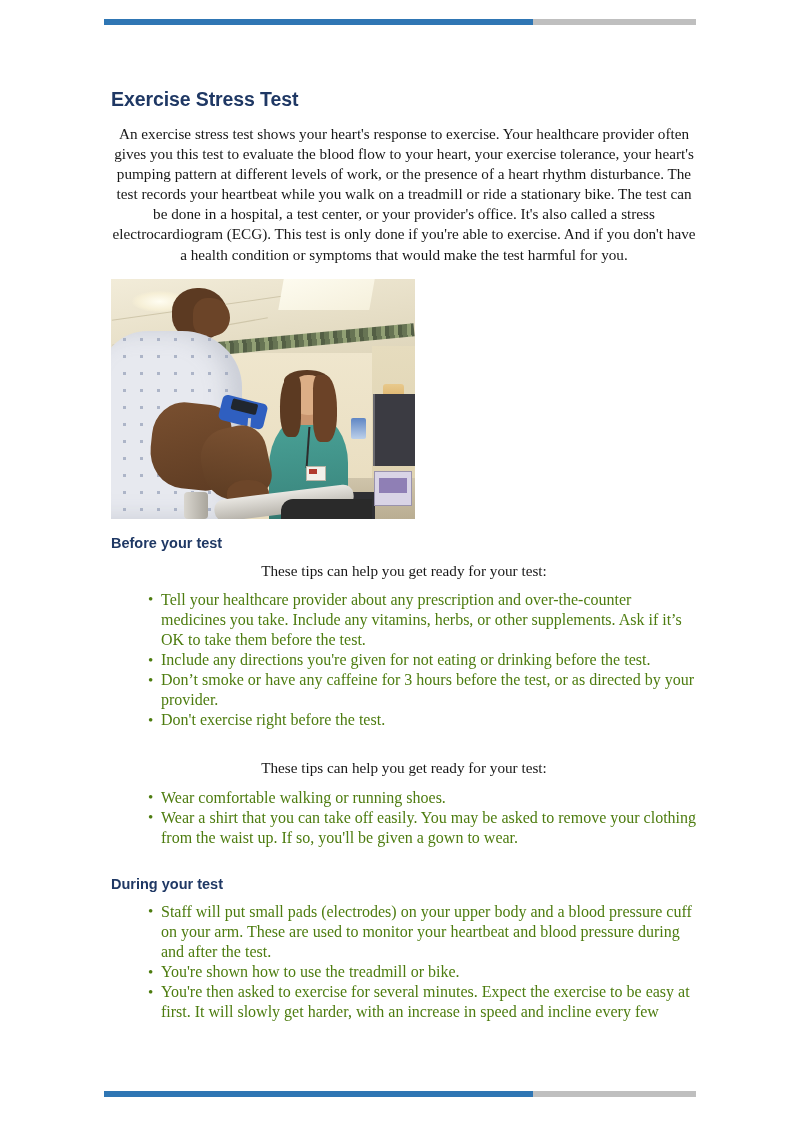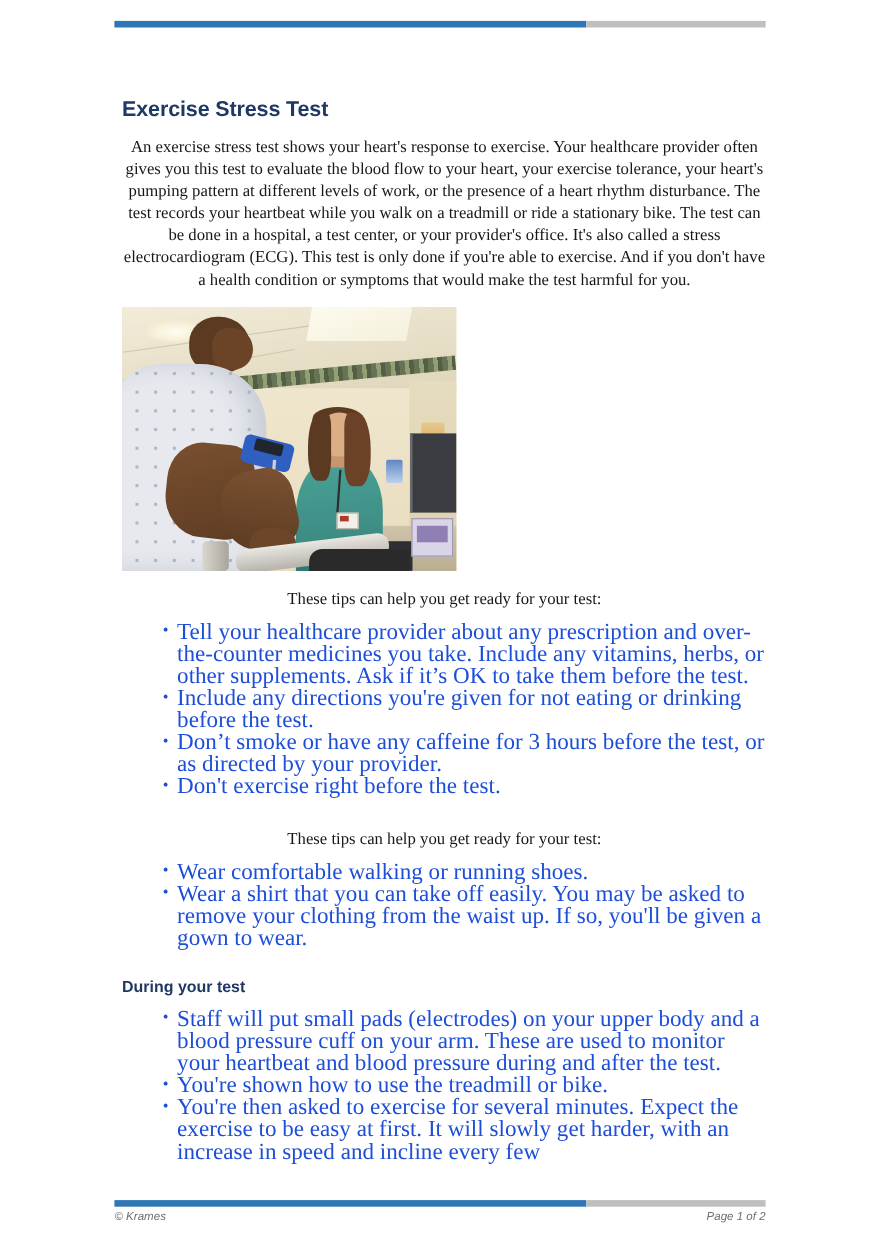--- a/index.html
+++ b/index.html
@@ -89,25 +89,25 @@
     overflow: hidden;
   }
 
   ul.bullets {
     margin: 0;
     padding: 0 0 0 38px;
     list-style: none;
   }
   ul.bullets > li {
     position: relative;
-    font-size: 21px;
+    font-size: 16px;
     line-height: 20.1px;
     margin: 0 0 0 0;
     padding-left: 12px;
-    color: #1d4ed8;
+    color: #4d7c0f;
   }
   ul.bullets > li::before {
     content: "\2022";
     position: absolute;
     left: -1px;
     top: -0.5px;
     font-size: 15px;
     line-height: 20.1px;
   }
 
@@ -390,20 +390,21 @@
         <div class="ph-tube"></div>
         <div class="ph-forearm"></div>
         <div class="ph-hand"></div>
         <div class="ph-rail"></div>
         <div class="ph-handle"></div>
         <div class="ph-cable"></div>
       </div>
     </div>
 
     <div class="section">
+      <h2 class="section-title">Before your test</h2>
       <p class="body-text lead">These tips can help you get ready for your test:</p>
       <ul class="bullets">
         <li>Tell your healthcare provider about any prescription and over-the-counter medicines you take. Include any vitamins, herbs, or other supplements. Ask if it’s OK to take them before the test.</li>
         <li>Include any directions you're given for not eating or drinking before the test.</li>
         <li>Don’t smoke or have any caffeine for 3 hours before the test, or as directed by your provider.</li>
         <li>Don't exercise right before the test.</li>
       </ul>
     </div>
 
     <div class="section spaced">
@@ -423,18 +424,14 @@
       </ul>
     </div>
 
   </div>
 
   <div class="footer-rule">
     <div class="rule-blue"></div>
     <div class="rule-gray"></div>
   </div>
 
-  <div class="footer-text">
-    <span>© Krames</span>
-    <span>Page 1 of 2</span>
-  </div>
 
 </div>
 
 </body></html>

